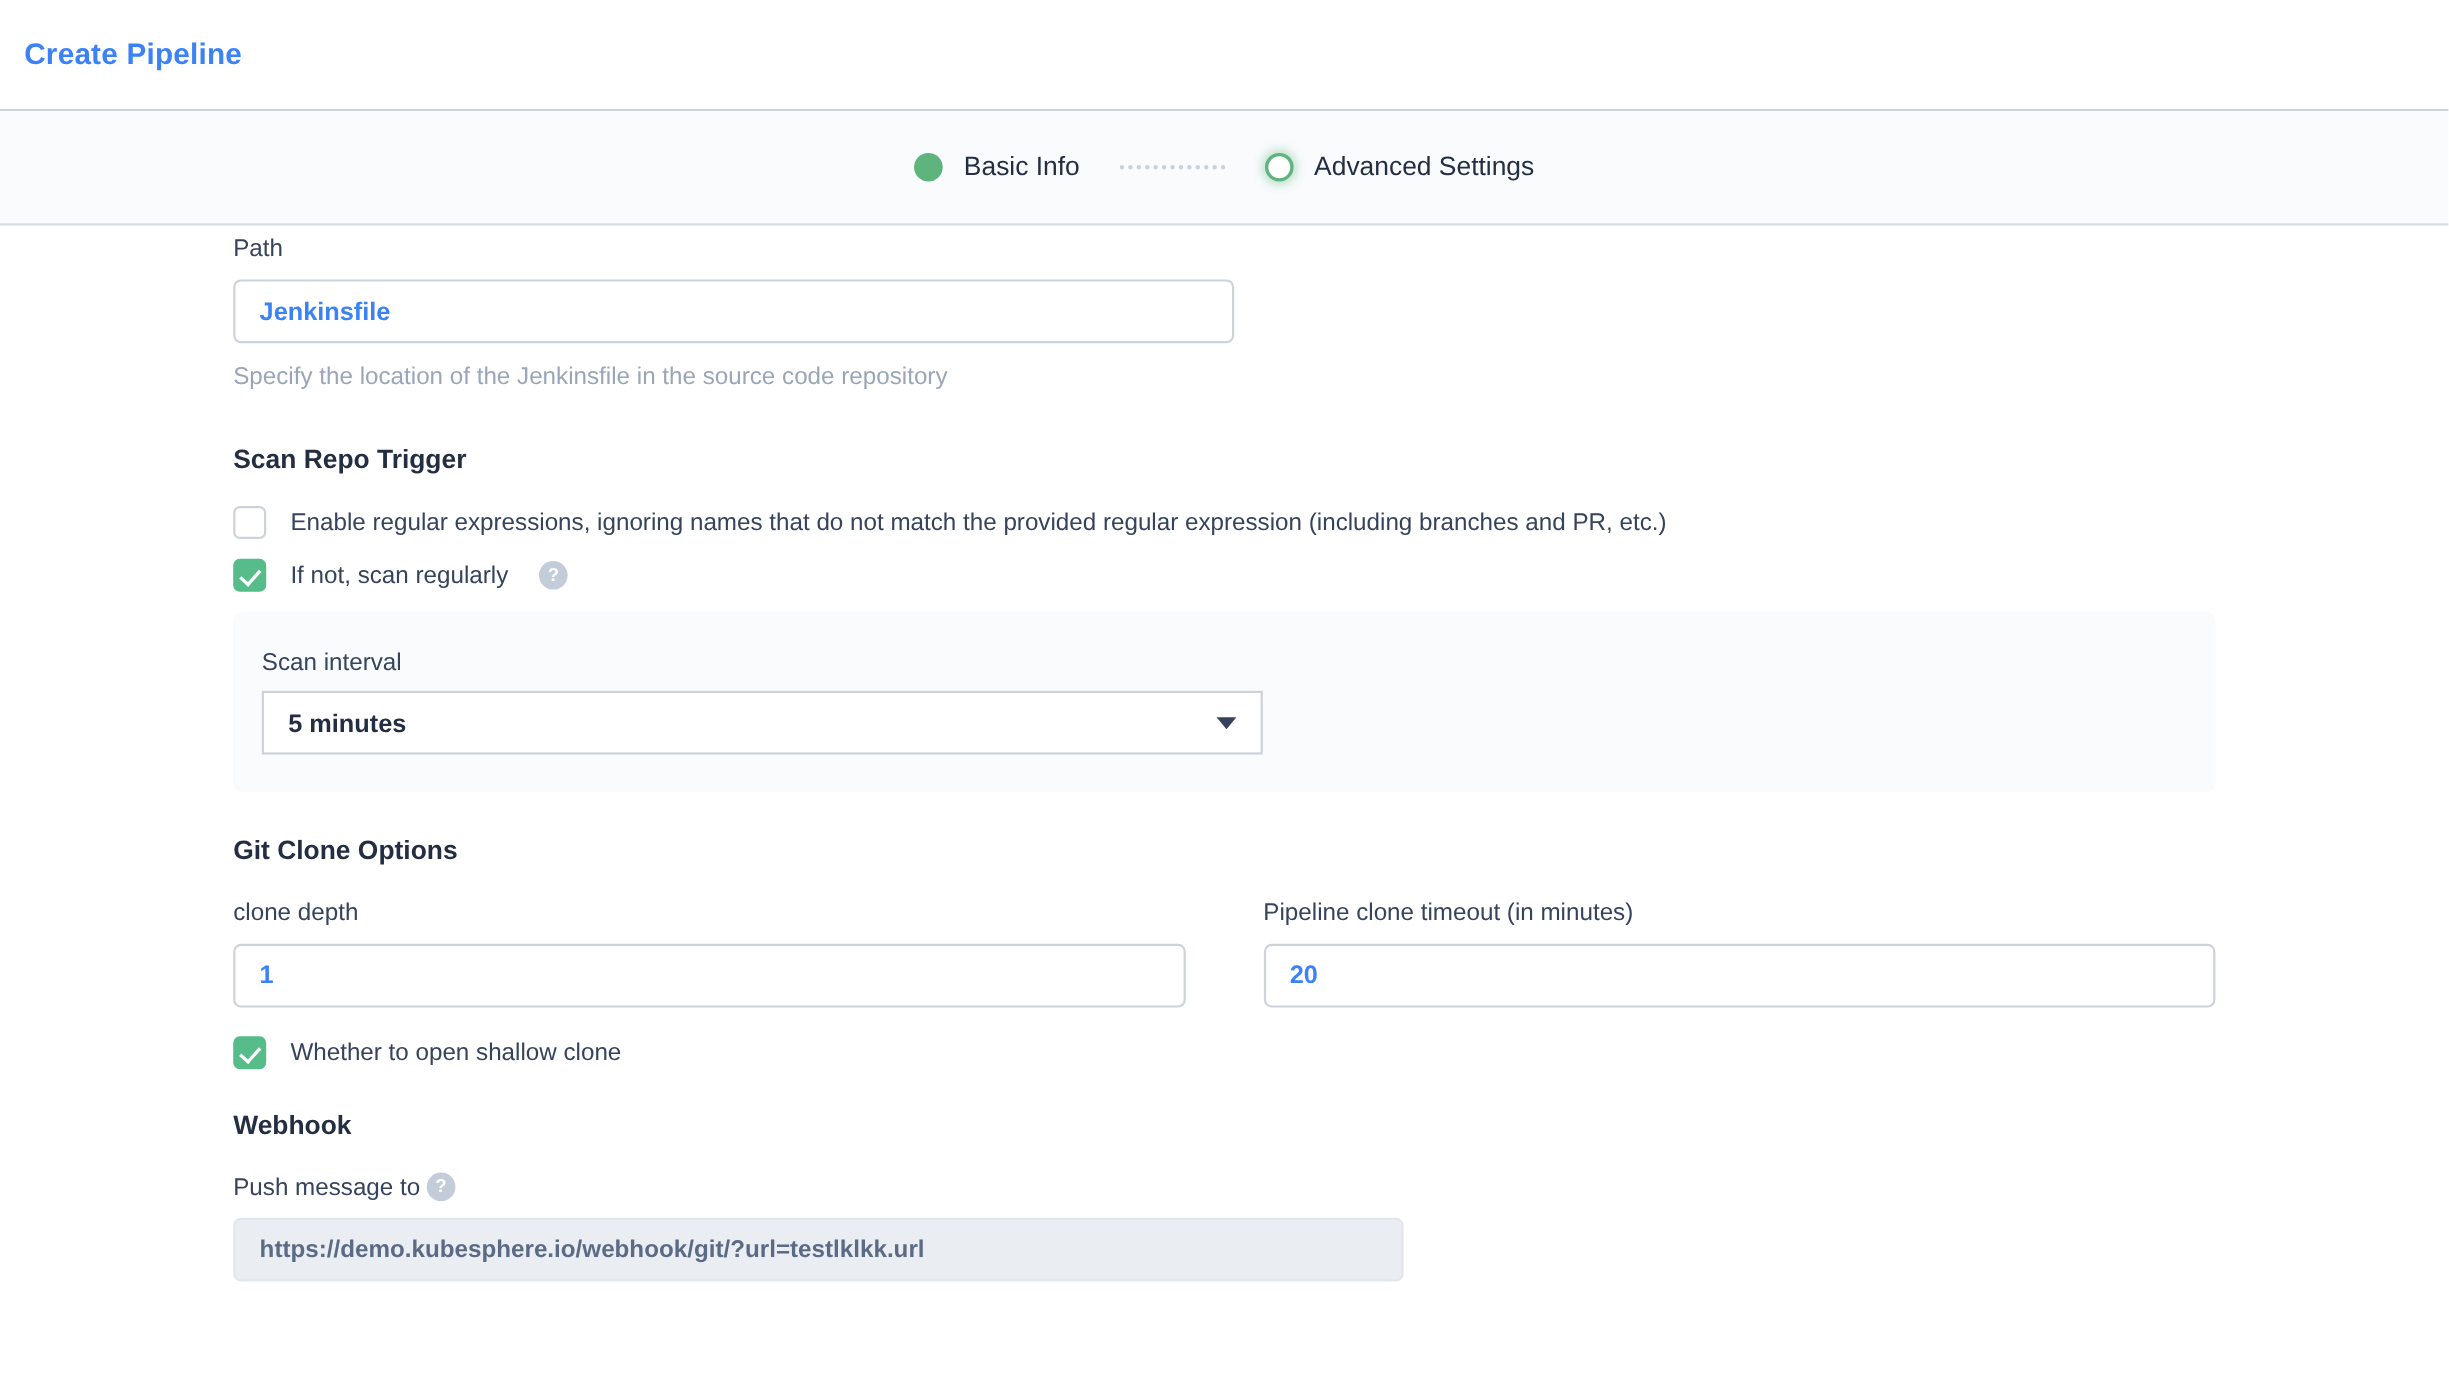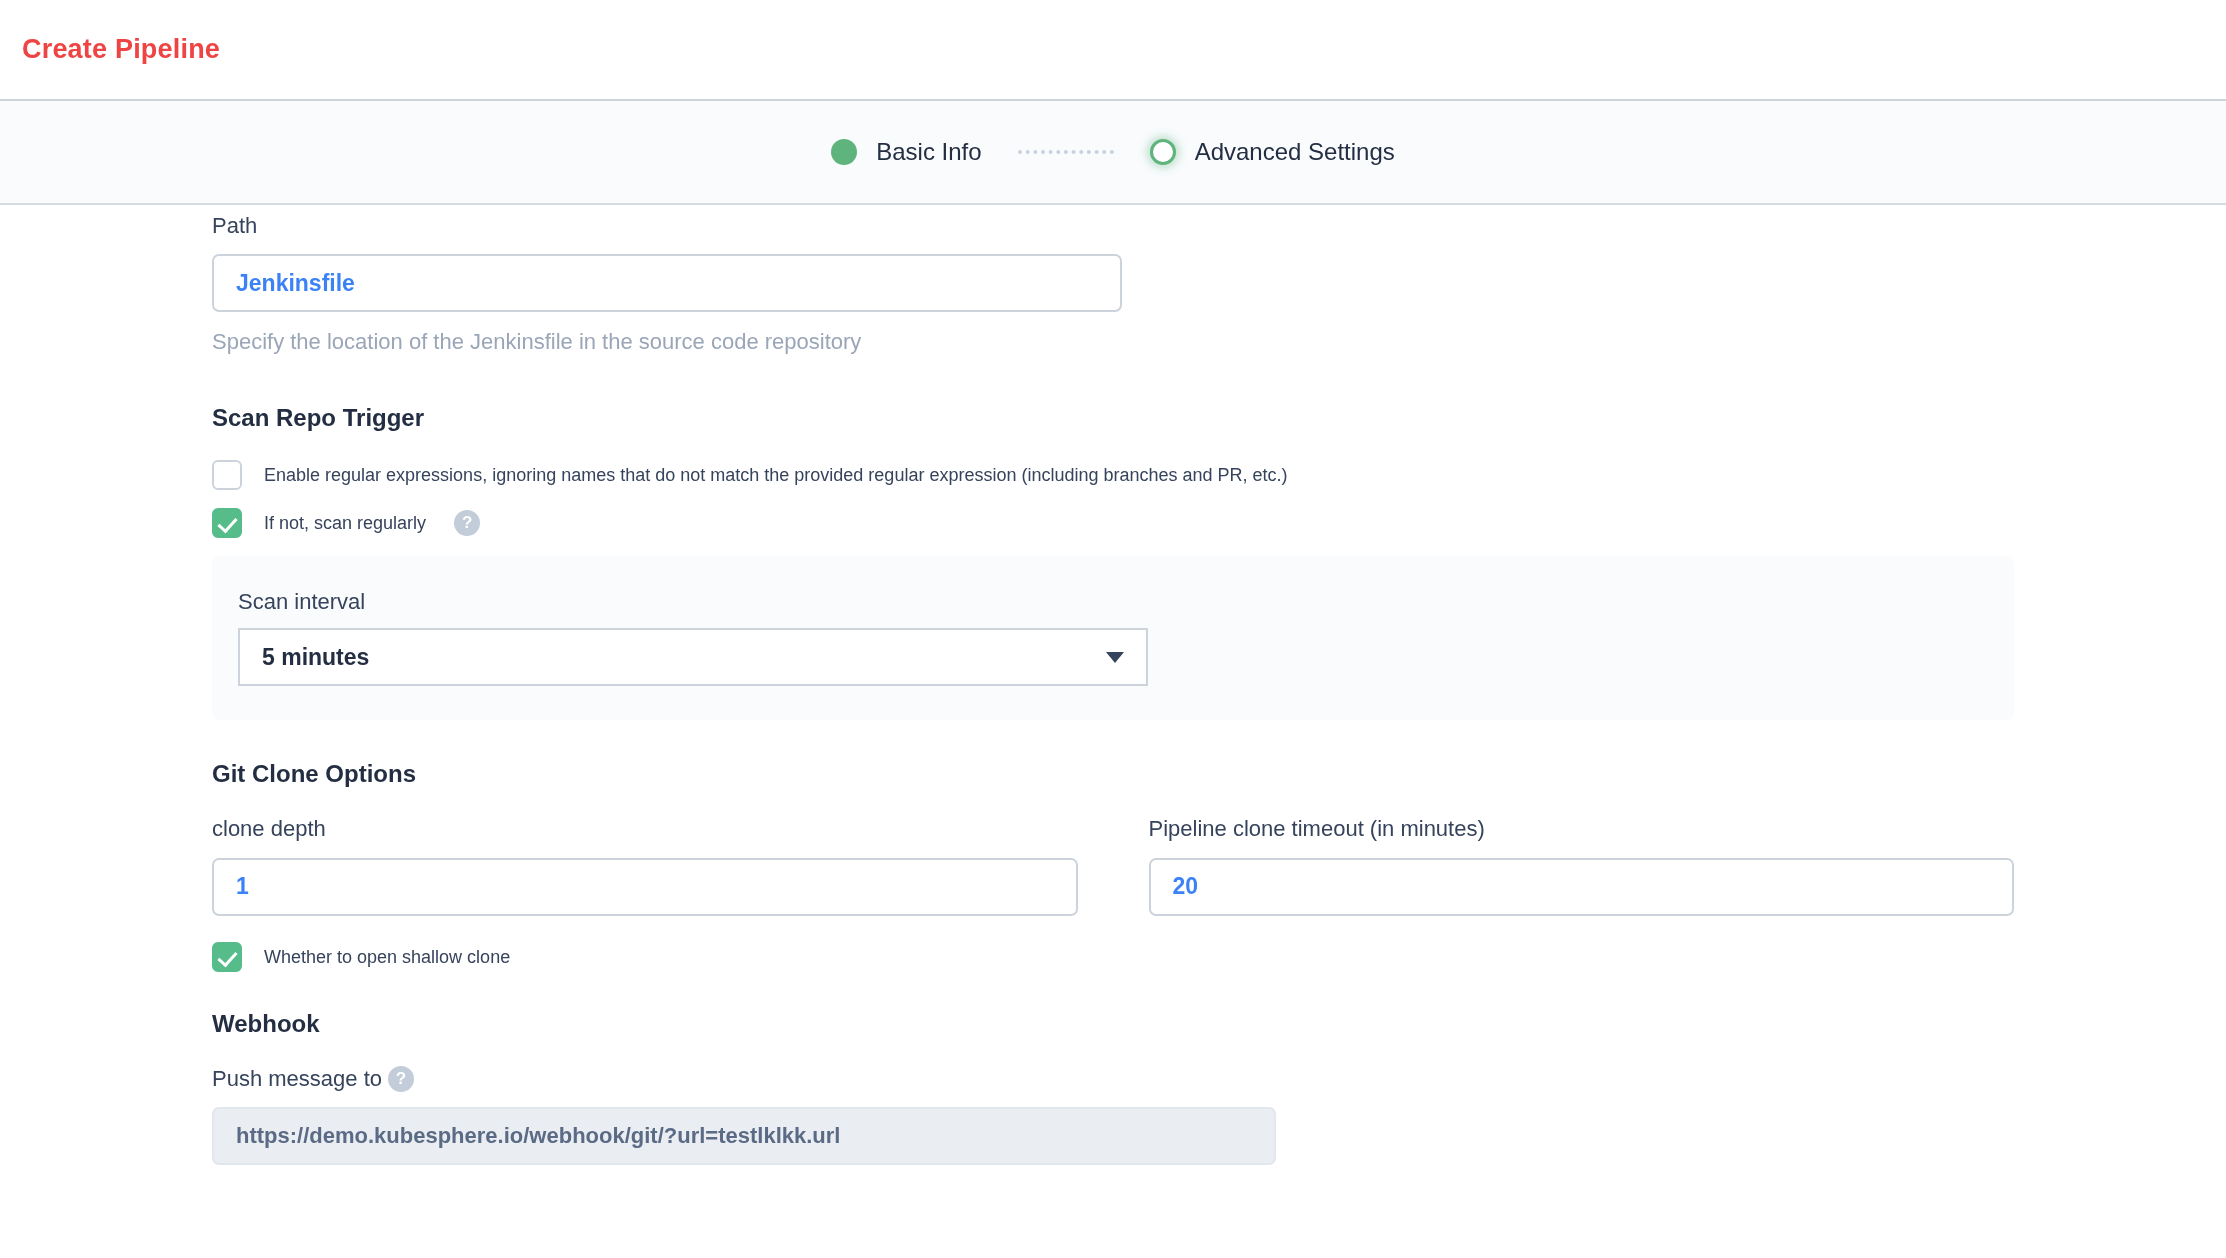--- a/index.html
+++ b/index.html
@@ -18,21 +18,21 @@
     height: 101px;
     border-bottom: 2px solid #ccd3db;
     display: flex;
     align-items: center;
     padding-left: 22px;
     background: #ffffff;
   }
   .titlebar-text {
     font-size: 27px;
     font-weight: bold;
-    color: #ef4444;
+    color: #3b82f6;
     letter-spacing: 0.2px;
   }
 
   
   .stepsbar {
     height: 104px;
     background: #f9fbfd;
     border-bottom: 2px solid #d5dce3;
     display: flex;
     align-items: center;
@@ -153,21 +153,21 @@
     position: absolute;
     left: 8px;
     top: 4px;
     width: 8px;
     height: 15px;
     border: solid #ffffff;
     border-width: 0 3px 3px 0;
     transform: rotate(42deg);
   }
   .check-label {
-    font-size: 18px;
+    font-size: 22px;
     color: #36435c;
     line-height: 1.25;
   }
   .help-icon {
     width: 26px;
     height: 26px;
     border-radius: 50%;
     background: #c3ccd9;
     color: #ffffff;
     font-size: 17px;

